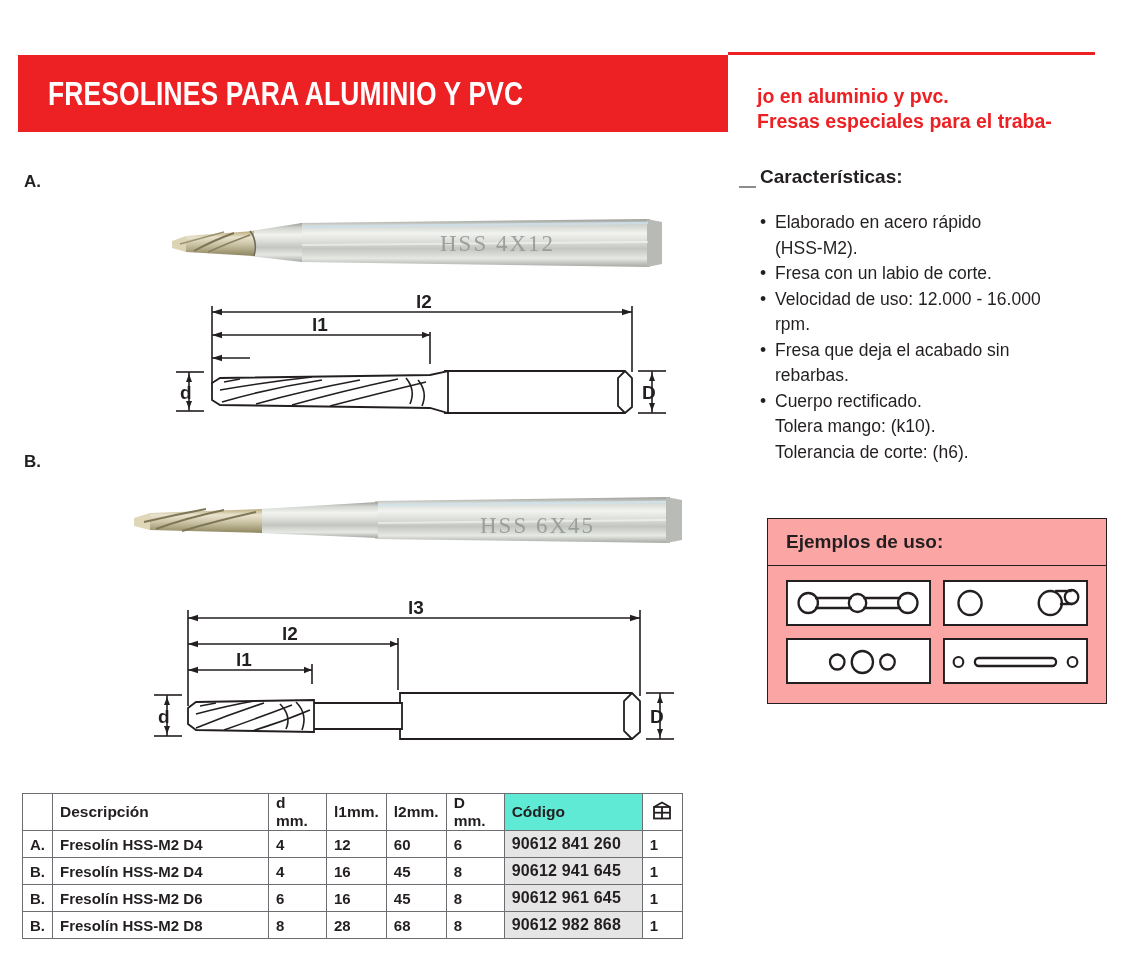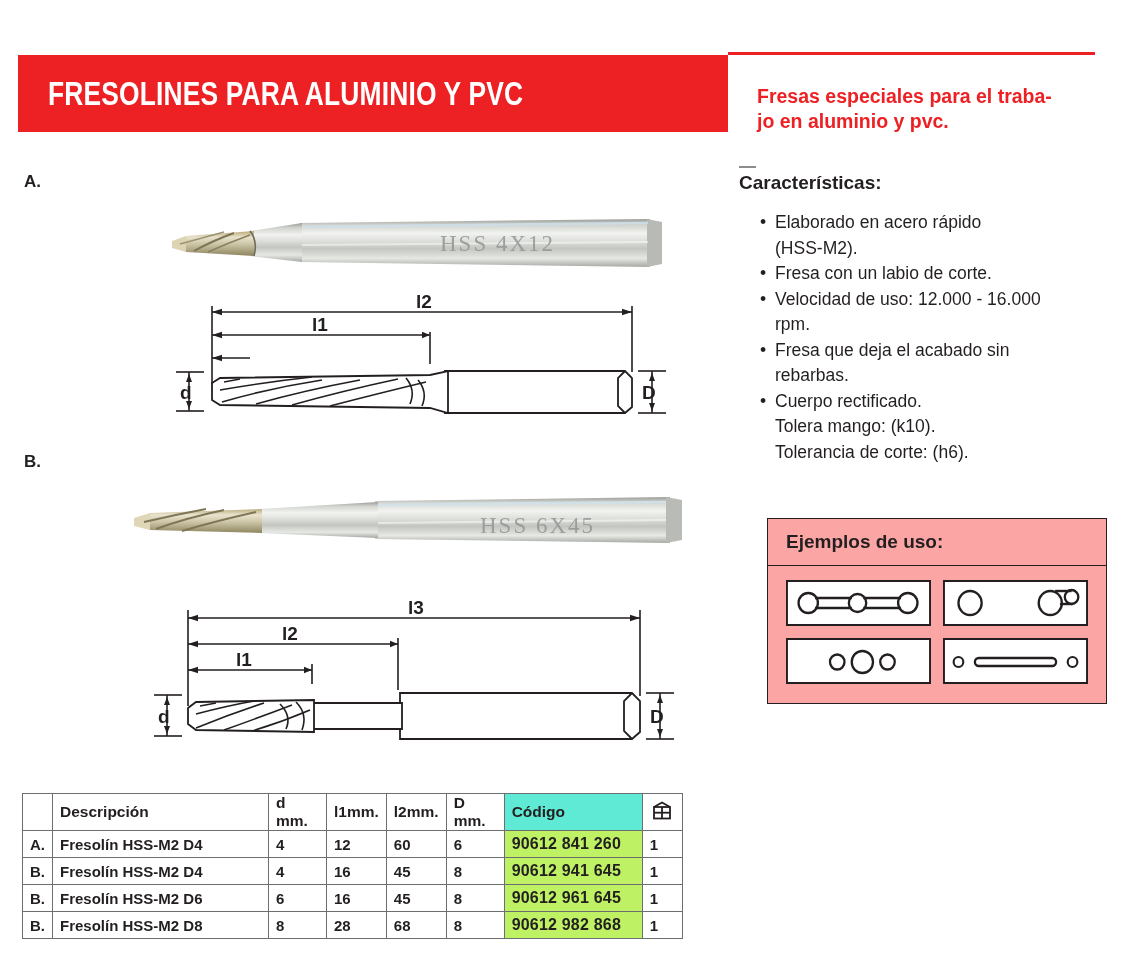--- a/index.html
+++ b/index.html
@@ -27,21 +27,21 @@
     white-space:nowrap;
   }
 
   
   #subtitle {
     position:absolute; left:757px; top:84px; width:345px;
     color:#ED2024; font-size:19.5px; font-weight:bold; line-height:25px;
   }
   #features-heading-wrap {
     position:absolute; left:739px; top:166px; width:360px;
-    display:flex; align-items:flex-start; gap:4px;flex-direction:column;
+    display:flex; align-items:flex-end; gap:4px;
   }
   #features-dash {
     width:17px; height:2px; background:#8c8c8c; flex:none;
   }
   #features-heading { font-size:19px; font-weight:bold; color:#231f20; }
   #features-list {
     position:absolute; left:760px; top:210px; width:350px;
     font-size:17.5px; line-height:25.5px; color:#231f20;
   }
   #features-list .feat { display:flex; margin-bottom:0px; }
@@ -83,36 +83,36 @@
     border-collapse:collapse; font-size:15px; color:#231f20;
   }
   #product-table td, #product-table th {
     border:1.2px solid #6d6e71; padding:0 7px; height:27px;
     text-align:left; font-weight:bold; vertical-align:middle;
   }
   #product-table thead th { height:33px; font-weight:bold; font-size:15.5px; }
   .col-ref  { width:30px; text-align:center !important; font-weight:bold !important; }
   .col-desc { width:216px; }
   .col-dim  { width:58px; }
-  .col-code { width:138px; background:#bef264; }
+  .col-code { width:138px; background:#e5e5e5; }
   th.col-code { background:#5eead4; }
   td.col-code { font-weight:bold !important; font-size:16px; letter-spacing:0.2px; }
   .col-pack { width:40px; }
   .pack-icon-cell { text-align:center !important; }
 </style>
 </head>
 <body>
 
 <div id="header-rule"></div>
 <div id="header-bar"></div>
 <div id="header-title">FRESOLINES PARA ALUMINIO Y PVC</div>
 
 <div id="subtitle">
+    <div>jo en aluminio y pvc.</div>
     <div>Fresas especiales para el traba-</div>
-    <div>jo en aluminio y pvc.</div>
   </div>
 
 <div id="features-heading-wrap">
   <span id="features-dash"></span>
   <span id="features-heading">Características:</span>
 </div>
 
 <div id="features-list">
     <div class="feat">
       <span class="bullet">•</span>

